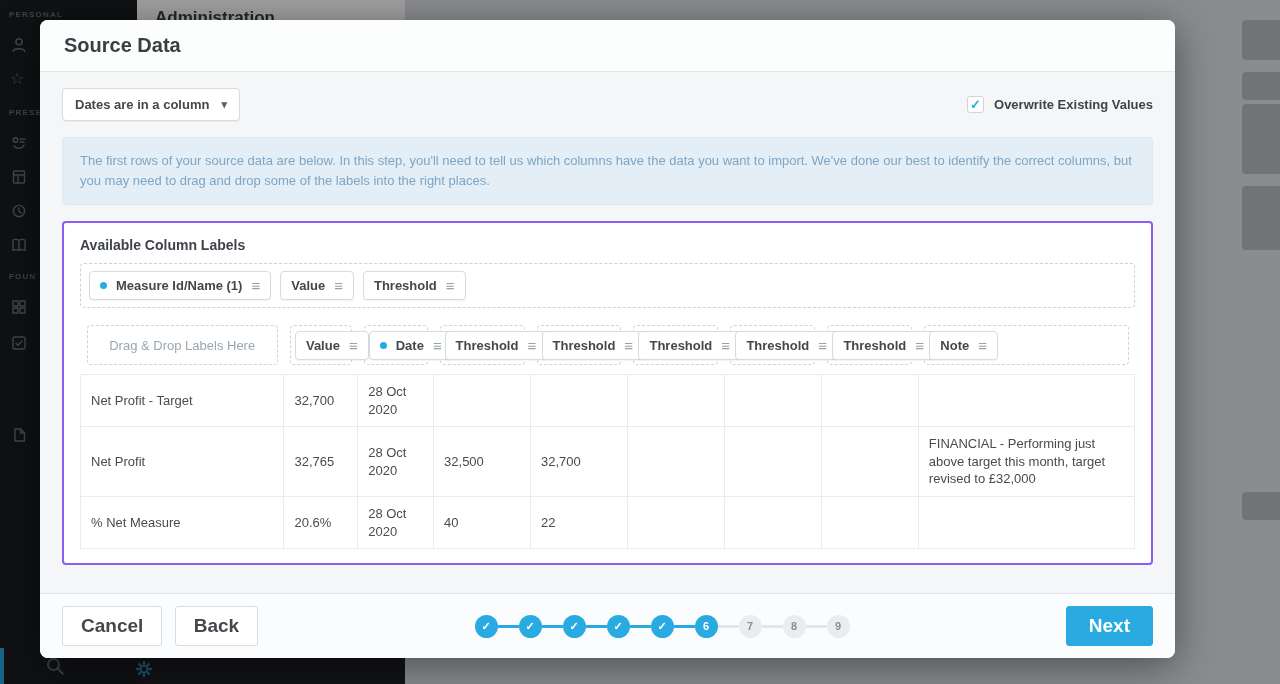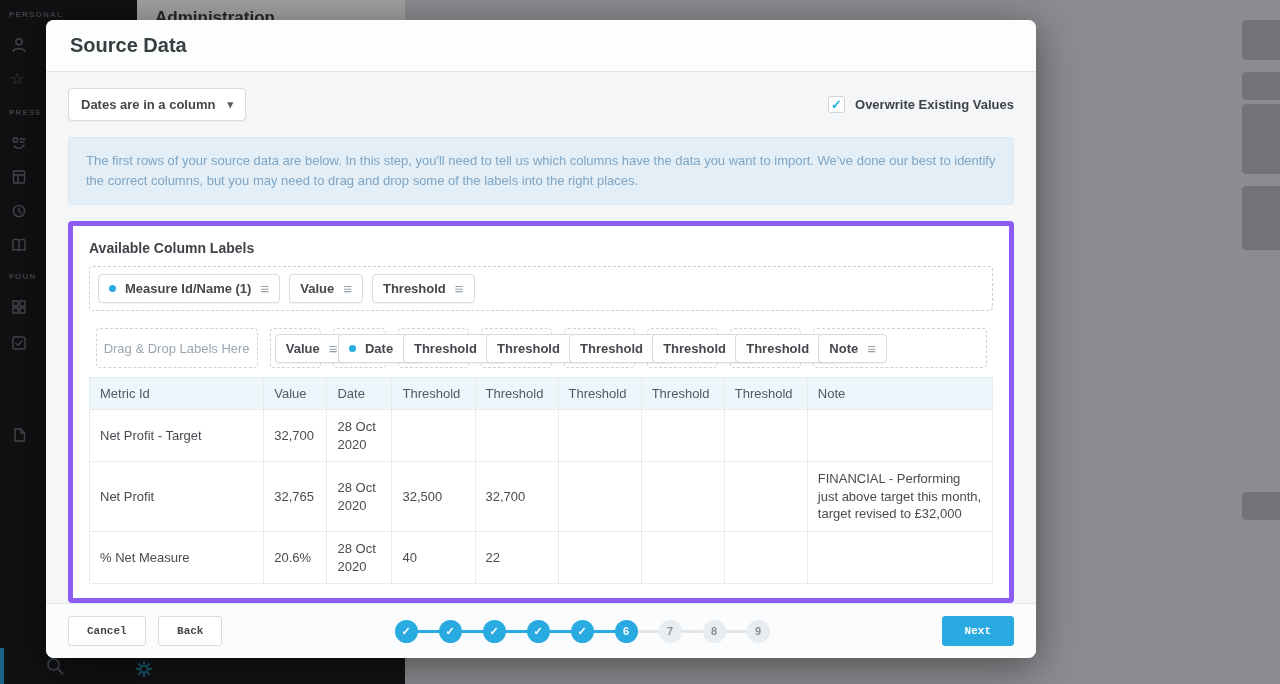--- a/index.html
+++ b/index.html
@@ -19,21 +19,21 @@
   .bg-main { position:absolute; left:405px; top:0; right:0; height:684px; background:#cfd3d6; z-index:1; }
   .bg-box { position:absolute; right:-10px; width:48px; background:#a9adb0; border-radius:4px; }
   .gear-wrap { position:absolute; left:133px; bottom:4px; width:22px; height:22px; }
   .gear-wrap svg { stroke:#2387ad; fill:none; stroke-width:2; }
   .search-wrap { position:absolute; left:44px; bottom:5px; width:24px; height:24px; }
   .search-wrap svg { stroke:#585f64; fill:none; stroke-width:2; stroke-linecap:round; }
 
   .backdrop { position:absolute; inset:0; background:rgba(8,10,12,0.35); z-index:2; }
 
   
-  .modal { position:absolute; left:46px; top:20px; width:990px; height:638px; z-index:3;
+  .modal { position:absolute; left:40px; top:20px; width:1135px; height:638px; z-index:3;
            background:#f4f6f7; border-radius:8px; box-shadow:0 8px 40px rgba(0,0,0,0.45);
            display:flex; flex-direction:column; }
   .modal-header { background:#fcfdfd; border-bottom:1px solid #e3e6e9; border-radius:8px 8px 0 0;
                   padding:14px 24px; }
   .modal-title { font-size:20px; font-weight:bold; color:#393e43; }
   .modal-body { flex:1; padding:16px 22px 10px 22px; overflow:hidden; }
   .modal-footer { background:#fbfcfd; border-top:1px solid #e3e6e9; border-radius:0 0 8px 8px;
                   padding:12px 22px; display:flex; align-items:center; }
 
   .field-label { font-size:13.5px; font-weight:bold; color:#3e434a; margin-bottom:8px; }
@@ -44,21 +44,21 @@
   .caret { font-size:11px; color:#5a6065; }
   .check-row { display:flex; align-items:center; gap:10px; }
   .checkbox { width:17px; height:17px; background:#fff; border:1px solid #cdd5da; border-radius:3px;
               display:flex; align-items:center; justify-content:center; cursor:pointer; }
   .checkbox span { color:#29abe2; font-size:13px; font-weight:bold; line-height:1; }
   .check-label { font-size:13px; font-weight:bold; color:#3e434a; }
 
   .info-box { margin-top:16px; background:#e3eef7; border:1px solid #dbe9f4; border-radius:4px;
               padding:13px 17px; font-size:13px; line-height:1.55; color:#7fa6c4; font-weight:normal; }
 
-  .card { margin-top:16px; background:#fff; border:5px solid #8b5cf6; border-radius:4px; padding:14px 16px; }
+  .card { margin-top:16px; background:#fff; border:2px solid #8b5cf6; border-radius:4px; padding:14px 16px; }
   .card-heading { font-size:14px; font-weight:bold; color:#3e434a; }
   .avail-zone { margin-top:10px; border:1px dashed #c9d2d8; border-radius:4px; padding:7px 8px;
                 display:flex; gap:9px; min-height:44px; align-items:flex-start; }
 
   .chip { display:inline-flex; align-items:center; gap:9px; background:#fff; border:1px solid #d6dbde;
           border-radius:4px; padding:6px 10px; font-size:13px; font-weight:bold; color:#44484d;
           box-shadow:0 1px 1px rgba(0,0,0,0.05); cursor:grab; white-space:nowrap; }
   .dot { width:7px; height:7px; border-radius:50%; background:#29abe2; flex:0 0 auto; }
   .handle { color:#96a1aa; font-size:15px; font-weight:normal; line-height:1; cursor:grab; }
 
@@ -67,21 +67,21 @@
   td.dropcell { border:none; padding:5px 6px 9px 6px; }
   .dz { border:1px dashed #ccd4da; border-radius:4px; padding:4px; display:flex; align-items:center; min-height:40px; }
   .dz-empty { justify-content:center; color:#9aa7b1; font-size:13px; min-height:40px; }
   table.src th { background:#edf6fb; border:1px solid #e7ebee; font-size:13px; font-weight:normal;
                  color:#525a61; text-align:left; padding:8px 10px; }
   table.src td.datacell { background:#fff; border:1px solid #e9ecef; font-size:13px; color:#474c51;
                           padding:8px 10px; vertical-align:middle; line-height:1.35; }
   td.notecell { font-size:12.5px; }
 
   .btn { background:#fff; border:1px solid #d8dcdf; border-radius:3px; padding:8px 18px;
-         font-size:11px; font-weight:bold; color:#44484d; cursor:pointer; font-family:Liberation Mono, monospace; }
+         font-size:19px; font-weight:bold; color:#44484d; cursor:pointer; font-family:Liberation Sans, sans-serif; }
   .btn + .btn { margin-left:8px; }
   .btn-next { background:#29abe2; border-color:#29abe2; color:#fff; padding:8px 22px; }
 
   .stepper { flex:1; display:flex; align-items:center; justify-content:center; }
   .step { width:23px; height:23px; border-radius:50%; display:flex; align-items:center; justify-content:center;
           font-size:11px; font-weight:bold; flex:0 0 auto; }
   .step.done, .step.active { background:#29abe2; color:#fff; }
   .step.upcoming { background:#e9edf0; color:#898f94; }
   .conn { width:21px; height:3px; flex:0 0 auto; }
   .conn.blue { background:#29abe2; }
@@ -297,31 +297,20 @@
             <td class="dropcell">
                   <div class="dz">
               <div class="chip">
                       <span>Note</span>
                       <span class="handle">≡</span>
                     </div>
                   </div>
                 </td>
           </tr>
           <tr>
-            <th>Metric Id</th>
-            <th>Value</th>
-            <th>Date</th>
-            <th>Threshold</th>
-            <th>Threshold</th>
-            <th>Threshold</th>
-            <th>Threshold</th>
-            <th>Threshold</th>
-            <th>Note</th>
-          </tr>
-          <tr>
             <td class="datacell">Net Profit - Target</td>
             <td class="datacell">32,700</td>
             <td class="datacell">28 Oct 2020</td>
             <td class="datacell"></td>
             <td class="datacell"></td>
             <td class="datacell"></td>
             <td class="datacell"></td>
             <td class="datacell"></td>
             <td class="datacell notecell"></td>
           </tr>

